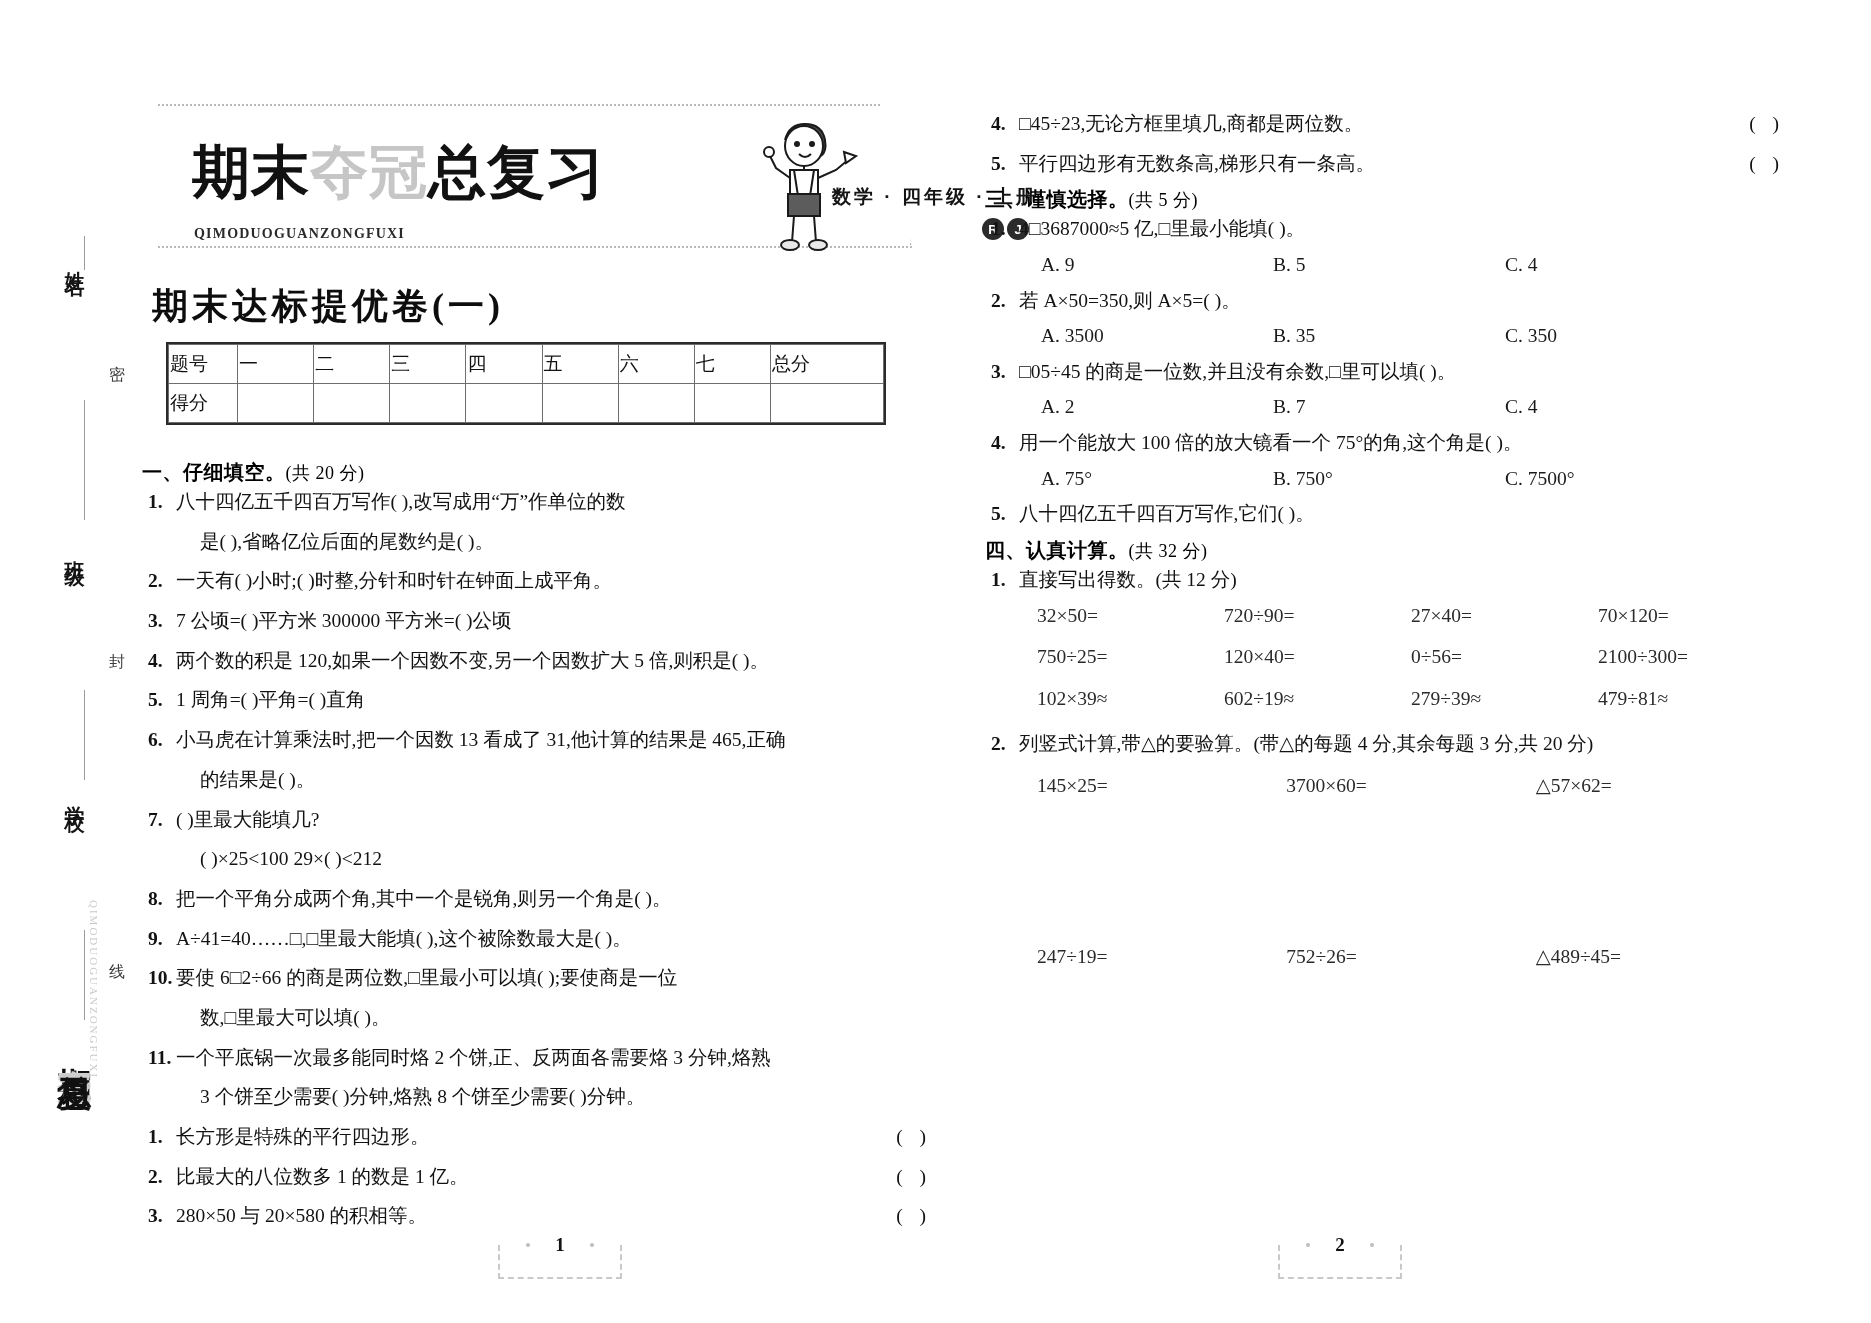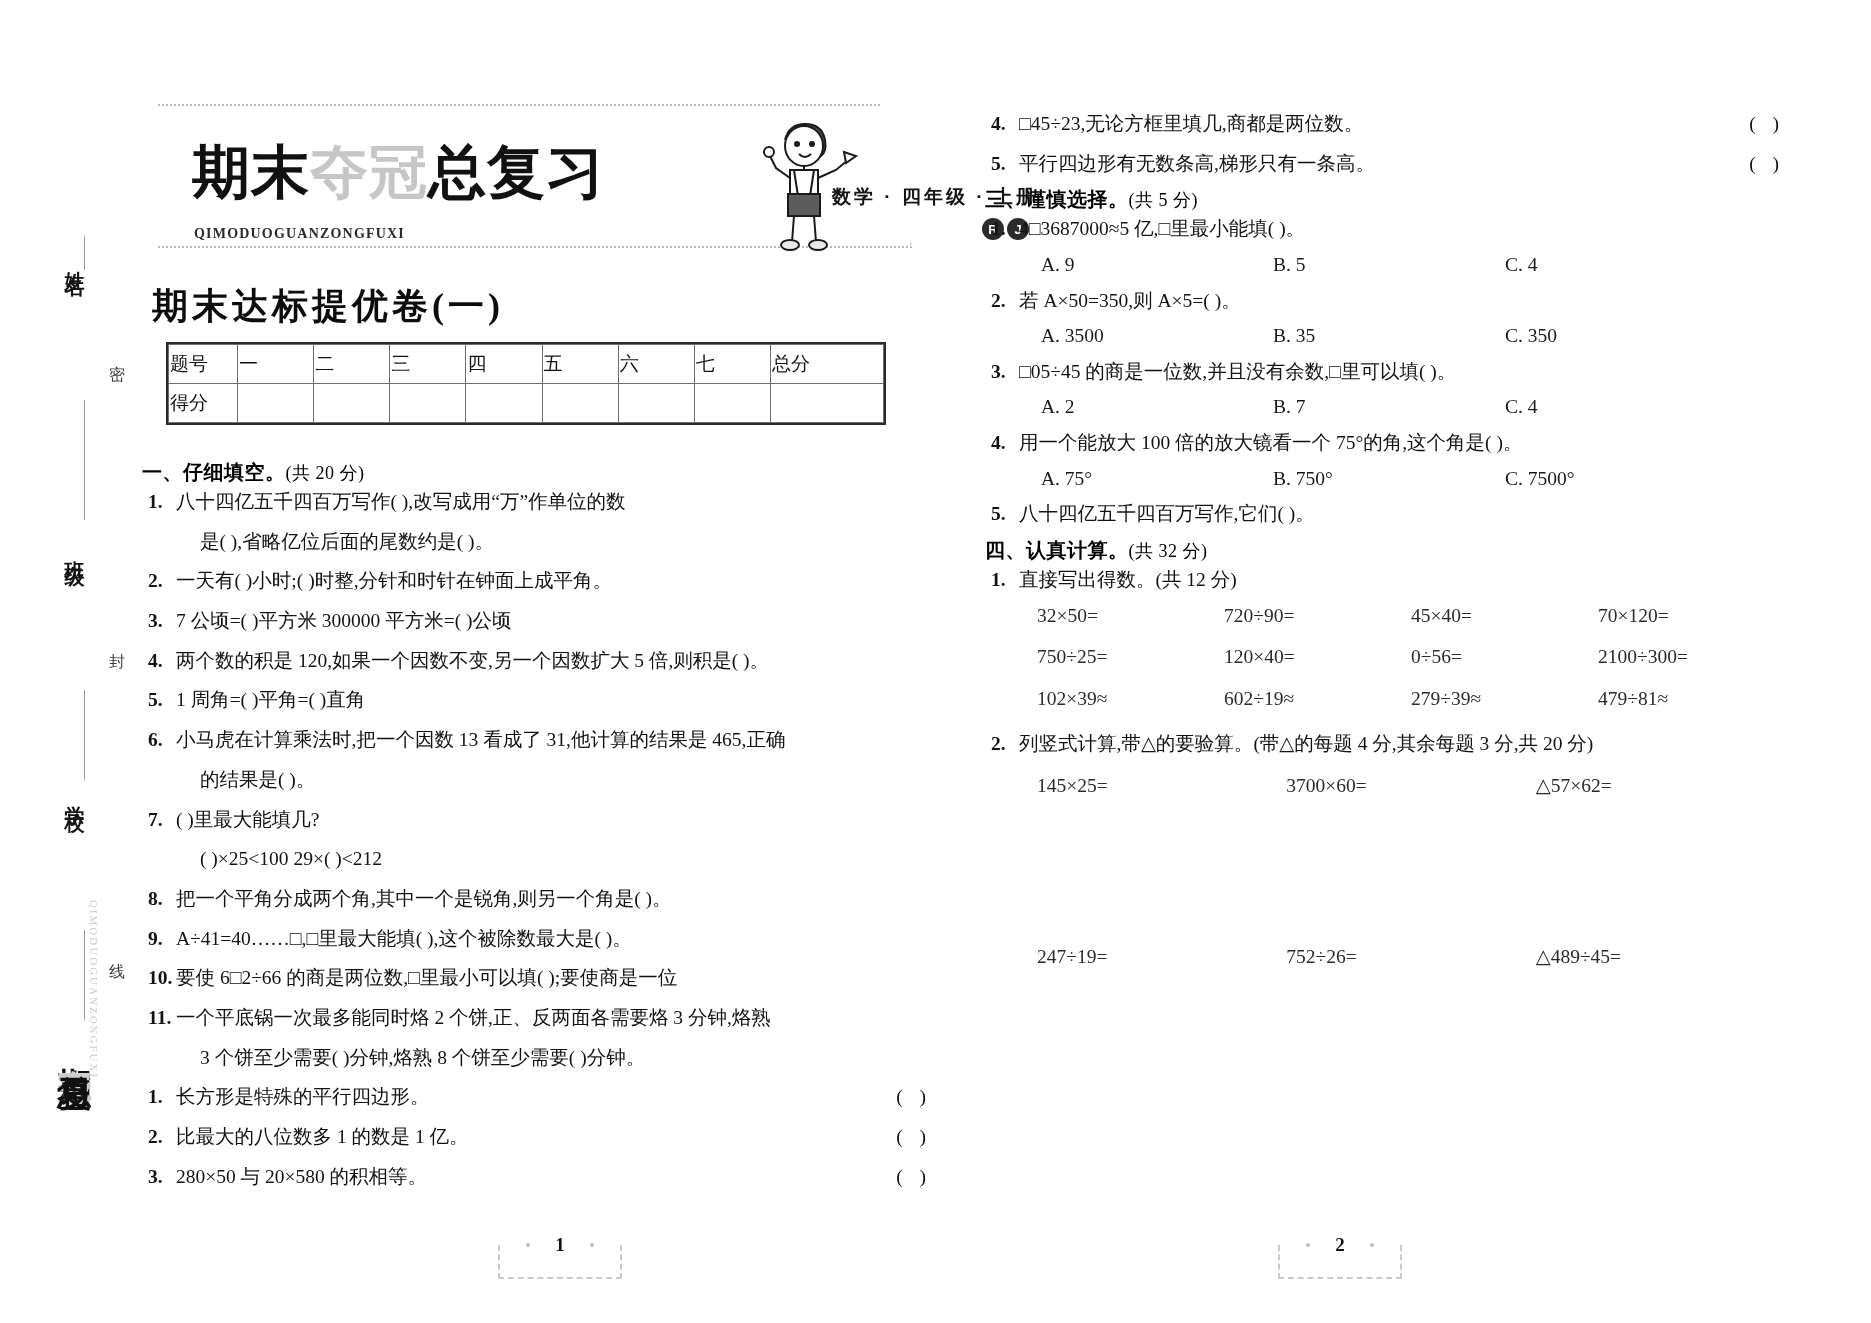--- a/index.html
+++ b/index.html
@@ -270,20 +270,21 @@
     <div class="q cont"><span>的结果是(        )。</span></div>
 
     <div class="q"><span class="num">7.</span><span>(        )里最大能填几?</span></div>
     <div class="q cont"><span>(        )×25&lt;100                29×(        )&lt;212</span></div>
 
     <div class="q"><span class="num">8.</span><span>把一个平角分成两个角,其中一个是锐角,则另一个角是(        )。</span></div>
 
     <div class="q"><span class="num">9.</span><span>A÷41=40……□,□里最大能填(          ),这个被除数最大是(          )。</span></div>
 
     <div class="q"><span class="num">10.</span><span>要使 6□2÷66 的商是两位数,□里最小可以填(          );要使商是一位</span></div>
+    <div class="q cont"><span>数,□里最大可以填(        )。</span></div>
 
     <div class="q"><span class="num">11.</span><span>一个平底锅一次最多能同时烙 2 个饼,正、反两面各需要烙 3 分钟,烙熟</span></div>
     <div class="q cont"><span>3 个饼至少需要(          )分钟,烙熟 8 个饼至少需要(        )分钟。</span></div>
 
 
     <div class="q"><span class="num">1.</span><span class="tailbox">(     )</span><span>长方形是特殊的平行四边形。</span></div>
     <div class="q"><span class="num">2.</span><span class="tailbox">(     )</span><span>比最大的八位数多 1 的数是 1 亿。</span></div>
     <div class="q"><span class="num">3.</span><span class="tailbox">(     )</span><span>280×50 与 20×580 的积相等。</span></div>
   </div>
 
@@ -328,21 +329,21 @@
 
     <div class="sec-head" style="margin-top:8px;">
       <span>四、认真计算。</span><span class="pts">(共 32 分)</span>
     </div>
 
     <div class="q"><span class="num">1.</span><span>直接写出得数。</span><span>(共 12 分)</span></div>
 
     <div class="calc-row">
       <span>32×50=</span>
       <span>720÷90=</span>
-      <span>45×40=</span>
+      <span>27×40=</span>
       <span>70×120=</span>
     </div>
     <div class="calc-row">
       <span>750÷25=</span>
       <span>120×40=</span>
       <span>0÷56=</span>
       <span>2100÷300=</span>
     </div>
     <div class="calc-row">
       <span>102×39≈</span>

